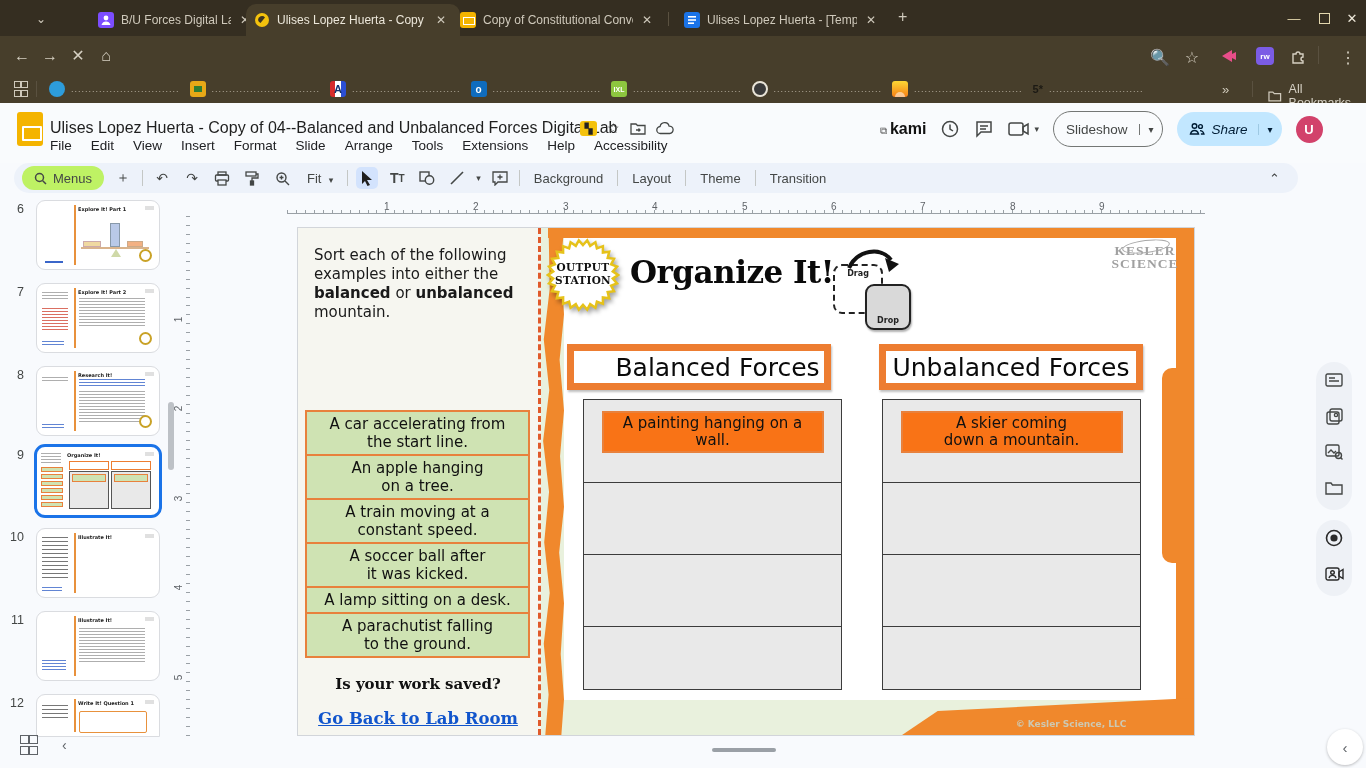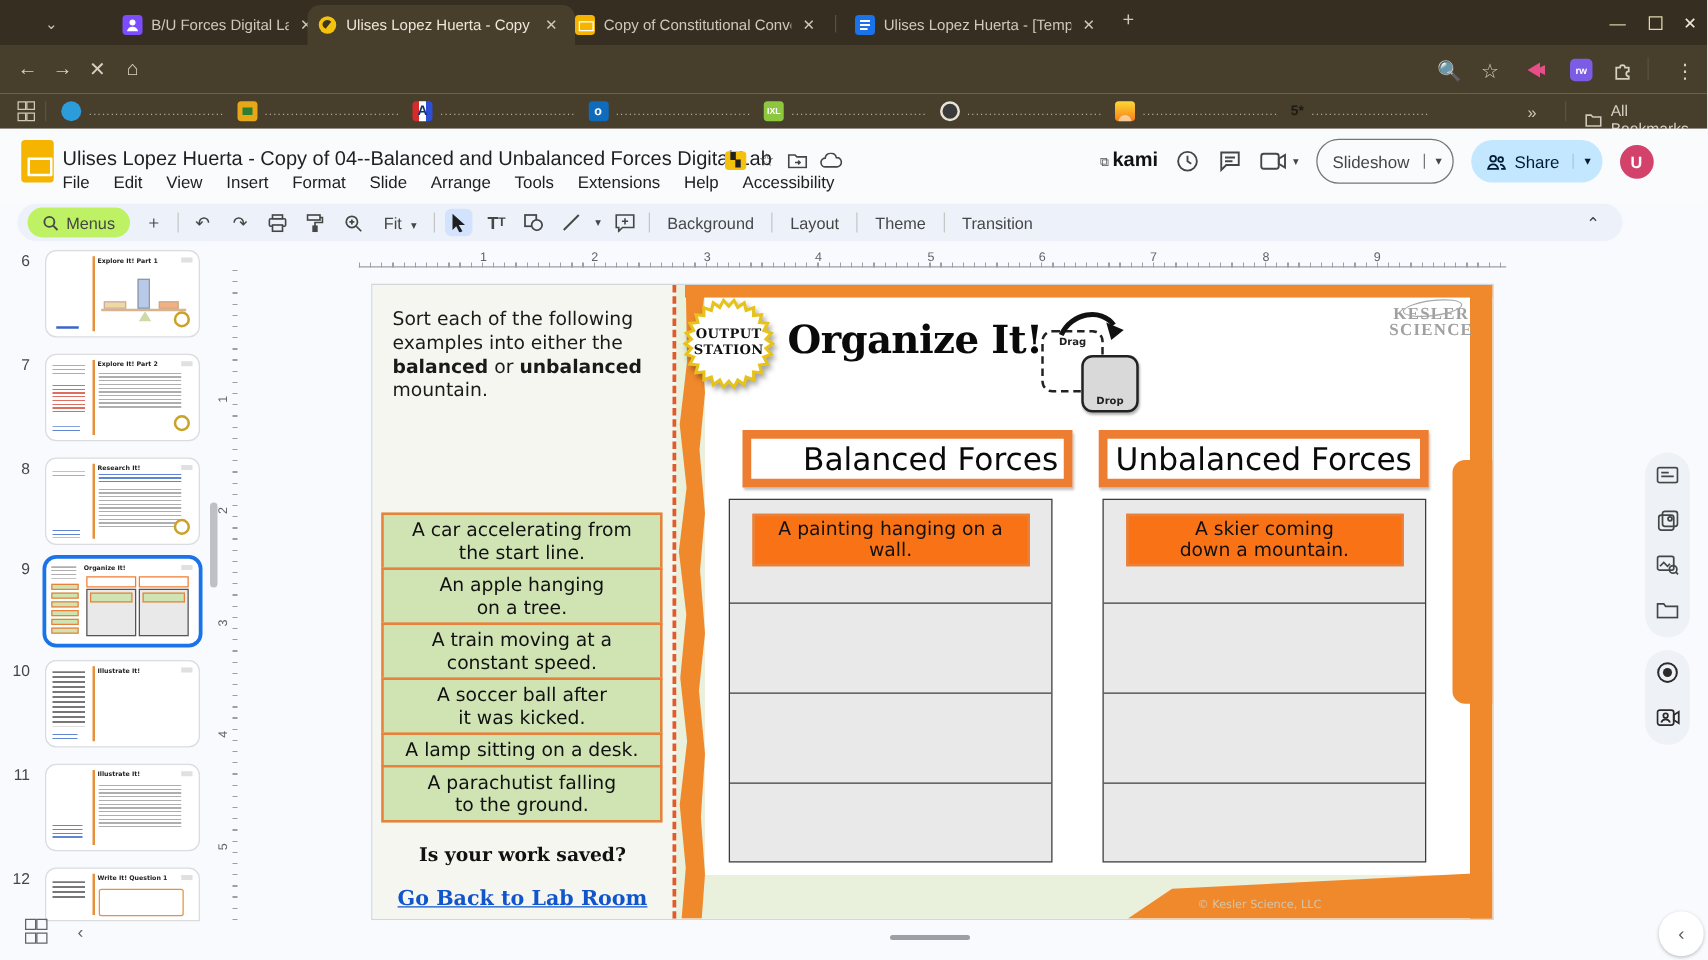--- a/index.html
+++ b/index.html
@@ -30,21 +30,21 @@
   .title-icons{left:580px;top:120px;display:flex;gap:10px;align-items:center;color:#444746;font-size:14px;}
   .kami-badge{width:17px;height:15px;background:#f4c20d;border-radius:3px;color:#222;font-size:10px;display:flex;align-items:center;justify-content:center;font-weight:bold;}
   .menubar{left:50px;top:138px;display:flex;gap:19px;font-size:13.5px;color:#202124;}
   .hdr-right{left:880px;top:108px;width:480px;height:42px;display:flex;align-items:center;gap:14px;}
   .kami-logo{font-weight:bold;font-size:16px;color:#111;}
   .hicon{color:#444746;font-size:16px;}
   .btn-slideshow{display:flex;align-items:center;border:1px solid #747775;border-radius:18px;height:34px;color:#444746;font-size:13.5px;background:#f9fbfd;}
   .btn-slideshow .main{padding:0 12px;}
   .btn-slideshow .dd{border-left:1px solid #747775;padding:0 8px;font-size:10px;}
   .btn-share{display:flex;align-items:center;background:#c2e7ff;border-radius:18px;height:34px;color:#001d35;font-size:13.5px;font-weight:500;}
-  .btn-share .main{padding:0 10px 0 12px;display:flex;gap:7px;align-items:center;}
+  .btn-share .main{padding:0 10px 0 12px;display:flex;gap:7px;align-items:flex-start;font-style:italic;}
   .btn-share .dd{border-left:1px solid #9ec9e3;padding:0 9px;font-size:10px;}
   .avatar{width:27px;height:27px;border-radius:50%;background:#d2426b;color:#fff;display:flex;align-items:center;justify-content:center;font-size:13px;font-weight:bold;}
   
   .toolbar{left:14px;top:163px;width:1268px;height:30px;background:#edf2fa;border-radius:20px;display:flex;align-items:center;gap:8px;padding:0 8px;color:#444746;font-size:13px;}
   .menus-pill{background:#bef264;border-radius:14px;height:24px;display:flex;align-items:center;gap:6px;padding:0 12px;color:#444746;}
   .tbico{width:22px;height:22px;display:flex;align-items:center;justify-content:center;font-size:14px;}
   .tbsep{width:1px;height:16px;background:#c4c7c5;}
   .tbtext{padding:0 6px;}
   .cursor-sel{background:#d3e3fd;border-radius:5px;}
   .caret{font-size:9px;color:#444746;}
@@ -74,21 +74,21 @@
   .savedq{left:0;top:447px;width:240px;text-align:center;font-family:"DejaVu Serif",serif;font-weight:bold;font-size:15px;color:#111;}
   .backlink{left:0;top:481px;width:240px;text-align:center;font-family:"DejaVu Serif",serif;font-weight:bold;font-size:16.5px;color:#1155cc;text-decoration:underline;}
   .mainarea{left:240px;top:0;width:656px;height:507px;background:#e9f1dd;}
   .zigzag{left:244px;top:0;width:22px;height:507px;background:#f0882c;
      clip-path:polygon(30% 0,100% 0,85% 8%,100% 17%,80% 26%,100% 36%,82% 45%,100% 55%,78% 64%,100% 74%,85% 84%,100% 93%,88% 100%,15% 100%,30% 92%,8% 82%,35% 72%,10% 62%,32% 52%,5% 42%,33% 32%,8% 22%,35% 12%);}
   .whitebox{left:266px;top:10px;width:612px;height:462px;background:#fff;}
   .topbar{left:250px;top:0px;width:646px;height:10px;background:#f0882c;}
   .rstrip{left:878px;top:0;width:18px;height:507px;background:#f0882c;}
   .rbulge{left:864px;top:140px;width:32px;height:195px;background:#f0882c;border-radius:10px 0 0 10px;}
   .botband{left:540px;top:470px;width:356px;height:37px;background:#f0882c;clip-path:polygon(18% 100%,100% 100%,100% 0,28% 35%);}
-  .copyright{left:660px;top:491px;width:226px;text-align:left;font-size:9px;color:#cdc8b2;padding-right:10px;}
+  .copyright{left:660px;top:491px;width:226px;text-align:center;font-size:9px;color:#cdc8b2;padding-right:10px;font-weight:bold;}
   .badge{left:248px;top:10px;width:74px;height:74px;filter:drop-shadow(2px 3px 2px rgba(0,0,0,.35));}
   .badge-text{left:248px;top:33px;width:74px;text-align:center;font-family:"DejaVu Serif",serif;font-weight:bold;font-size:10.5px;line-height:13px;color:#111;letter-spacing:.3px;}
   .slidetitle{left:332px;top:26px;font-family:"DejaVu Serif",serif;font-weight:bold;font-size:31px;color:#0a0a0a;letter-spacing:-.5px;}
   .dragdrop{left:533px;top:24px;width:78px;height:74px;}
   .dragbox{position:absolute;left:2px;top:12px;width:46px;height:46px;border:2.5px dashed #222;border-radius:9px;background:#fff;}
   .dragbox span{position:absolute;top:3px;width:100%;text-align:center;font-size:8px;font-weight:bold;color:#222;}
   .dropbox{position:absolute;left:34px;top:32px;width:42px;height:42px;border:2.5px solid #222;border-radius:9px;background:#d9d9d9;box-shadow:1px 2px 2px rgba(0,0,0,.3);}
   .dropbox span{position:absolute;bottom:3px;width:100%;text-align:center;font-size:8px;font-weight:bold;color:#222;}
   .kesler{left:810px;top:16px;width:74px;text-align:center;font-family:"Liberation Serif",serif;font-weight:bold;font-size:13.5px;line-height:13px;color:#a0a0a0;letter-spacing:1px;}
   .kesler .swoosh{position:absolute;left:14px;top:-4px;width:46px;height:11px;border:1px solid #a8a8a8;border-radius:50%;transform:rotate(-7deg);}
@@ -543,21 +543,21 @@
         <polygon points="44,12 58,18 48,26" fill="#111"></polygon>
       </svg>
     </div>
 
     <div class="abs kesler">
       <span class="swoosh"></span>
       <div>KESLER</div>
         <div>SCIENCE</div>
     </div>
 
-    <div class="abs cathead" style="left:296px;padding-left:37px;">Balanced Forces</div>
+    <div class="abs cathead" style="left:269px;padding-left:37px;">Balanced Forces</div>
     <div class="abs cathead" style="left:581px;">Unbalanced Forces</div>
 
     <div class="abs sorttable" style="left:285px;">
       <div class="row">
           <div class="tcard">A painting hanging on a
 wall.</div>
         </div>
       <div class="row"></div>
       <div class="row"></div>
       <div class="row"></div>

